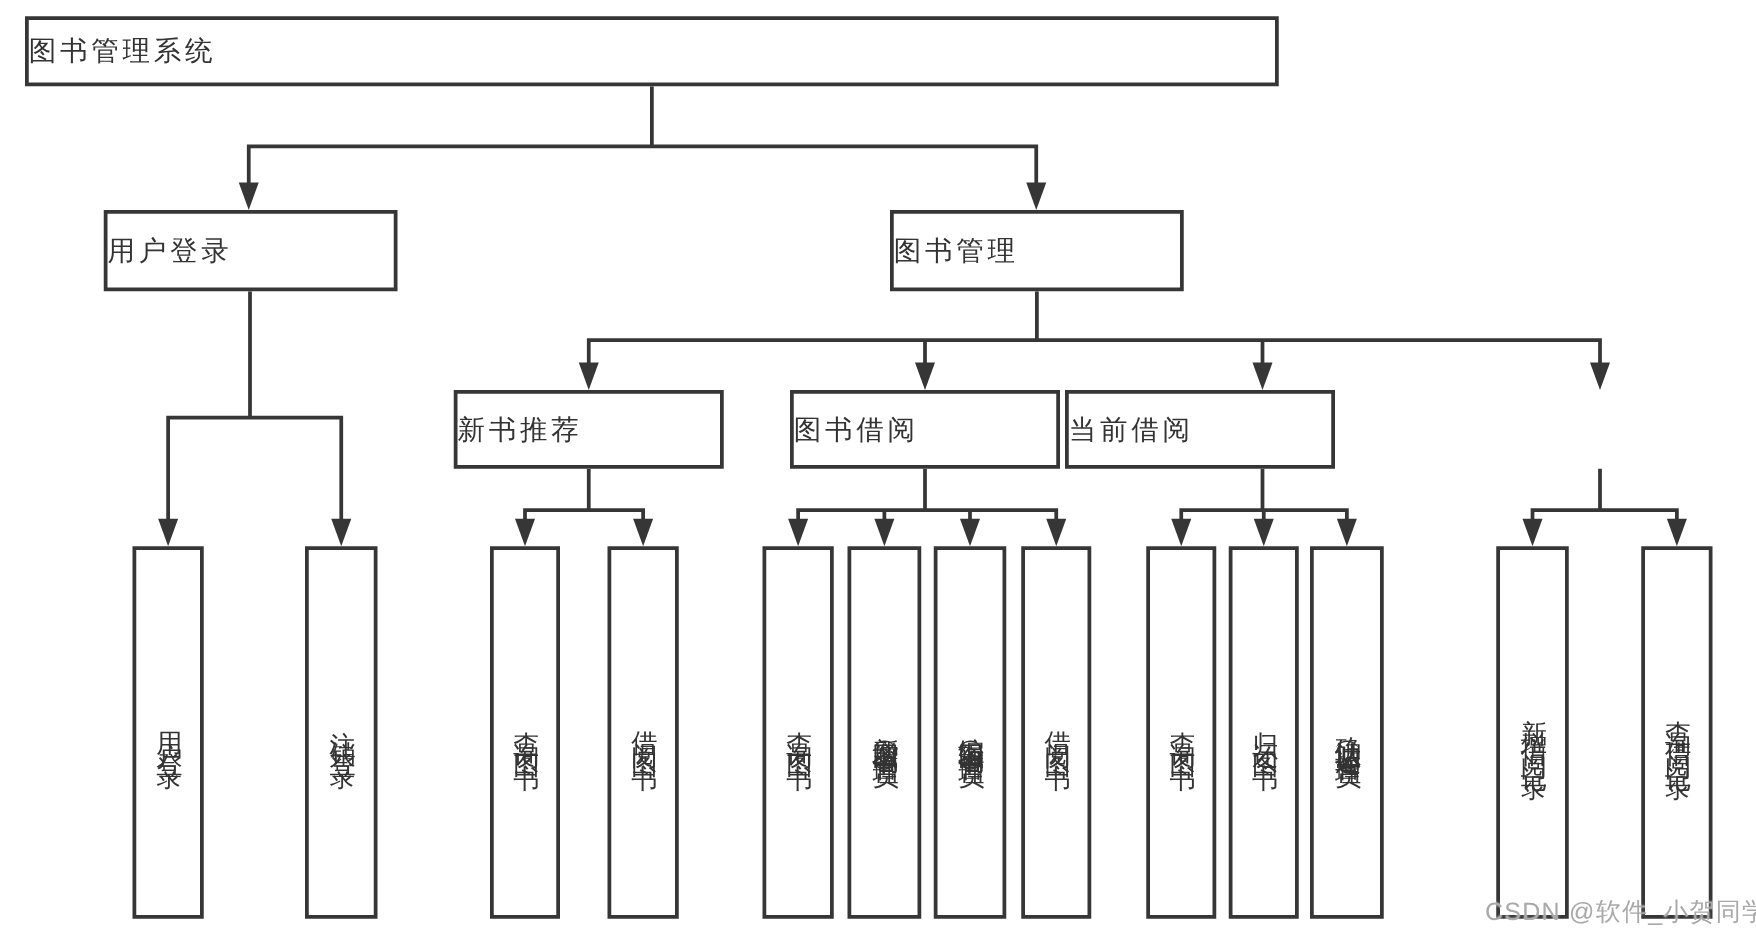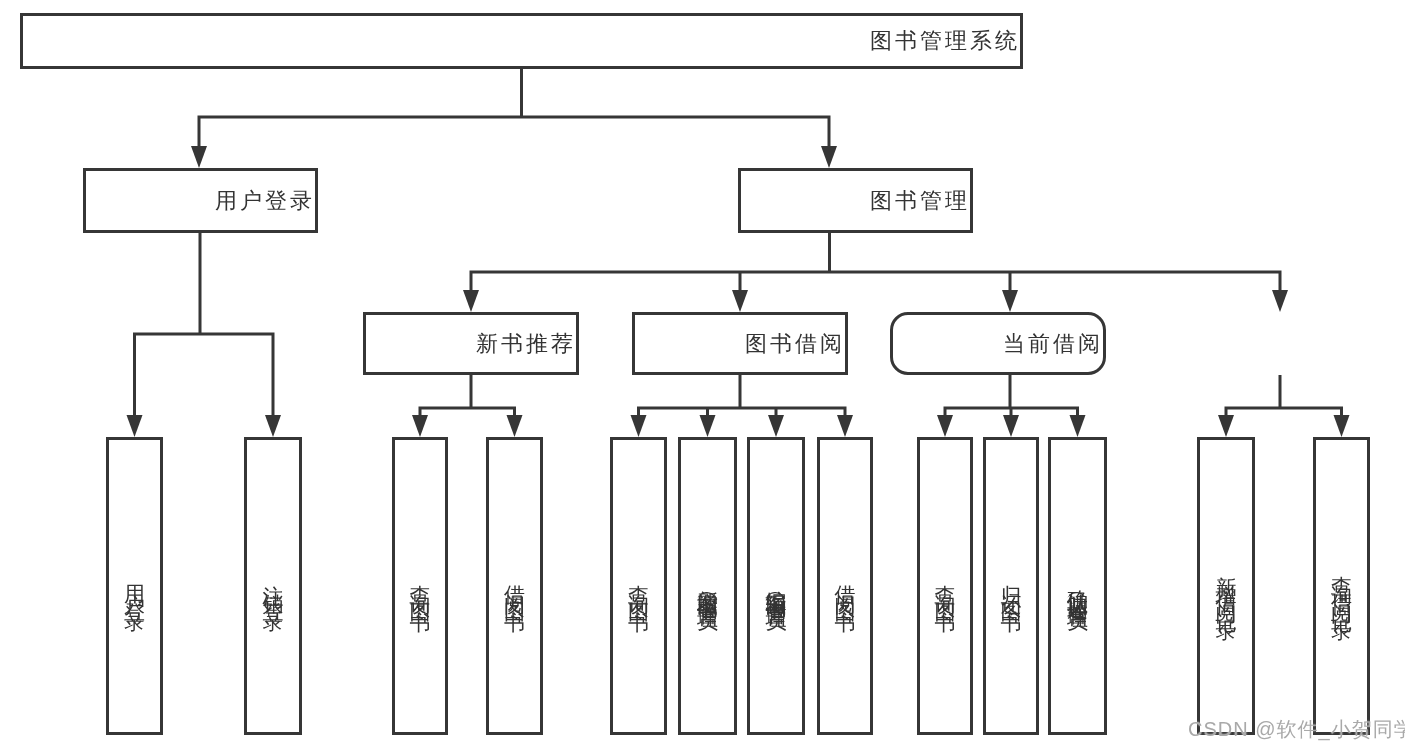--- a/index.html
+++ b/index.html
@@ -17,21 +17,21 @@
     width: 1405px; height: 747px;
     z-index: 1;
   }
   .node {
     position: absolute;
     box-sizing: border-box;
     background: #ffffff;
     border: 3px solid #363636;
     display: flex;
     align-items: center;
-    justify-content: flex-end;
+    justify-content: flex-start;
     color: #333333;
     z-index: 2;
   }
   .node--title {
     left: 20px; top: 13px; width: 1003px; height: 56px;
     font-size: 22px; letter-spacing: 3px;
   }
   .node--l2 { top: 168px; width: 235px; height: 65px; font-size: 22px; letter-spacing: 3px; }
   .node--l3 { top: 312px; width: 216px; height: 63px; font-size: 22px; letter-spacing: 3px; }
   .leaf {
@@ -128,31 +128,31 @@
     </g>
   </svg>
 
   <div class="node node--title">
     <span>图书管理系统</span>
   </div>
 
   <div class="node node--l2" style="left:83px;">
     <span>用户登录</span>
   </div>
-  <div class="node node--l2" style="left:712px;margin-left:26px;">
+  <div class="node node--l2" style="left:712px;">
     <span>图书管理</span>
   </div>
 
   <div class="node node--l3" style="left:363px;">
     <span>新书推荐</span>
   </div>
   <div class="node node--l3" style="left:632px;">
     <span>图书借阅</span>
   </div>
-  <div class="node node--l3" style="left:890px;border-radius:18px;">
+  <div class="node node--l3" style="left:852px;">
     <span>当前借阅</span>
   </div>
 
   <div class="leaf" style="left:106px;">
     <span>用户登录</span>
   </div>
   <div class="leaf" style="left:244px;width:58px;">
     <span>注销登录</span>
   </div>
   <div class="leaf" style="left:392px;width:56px;">

